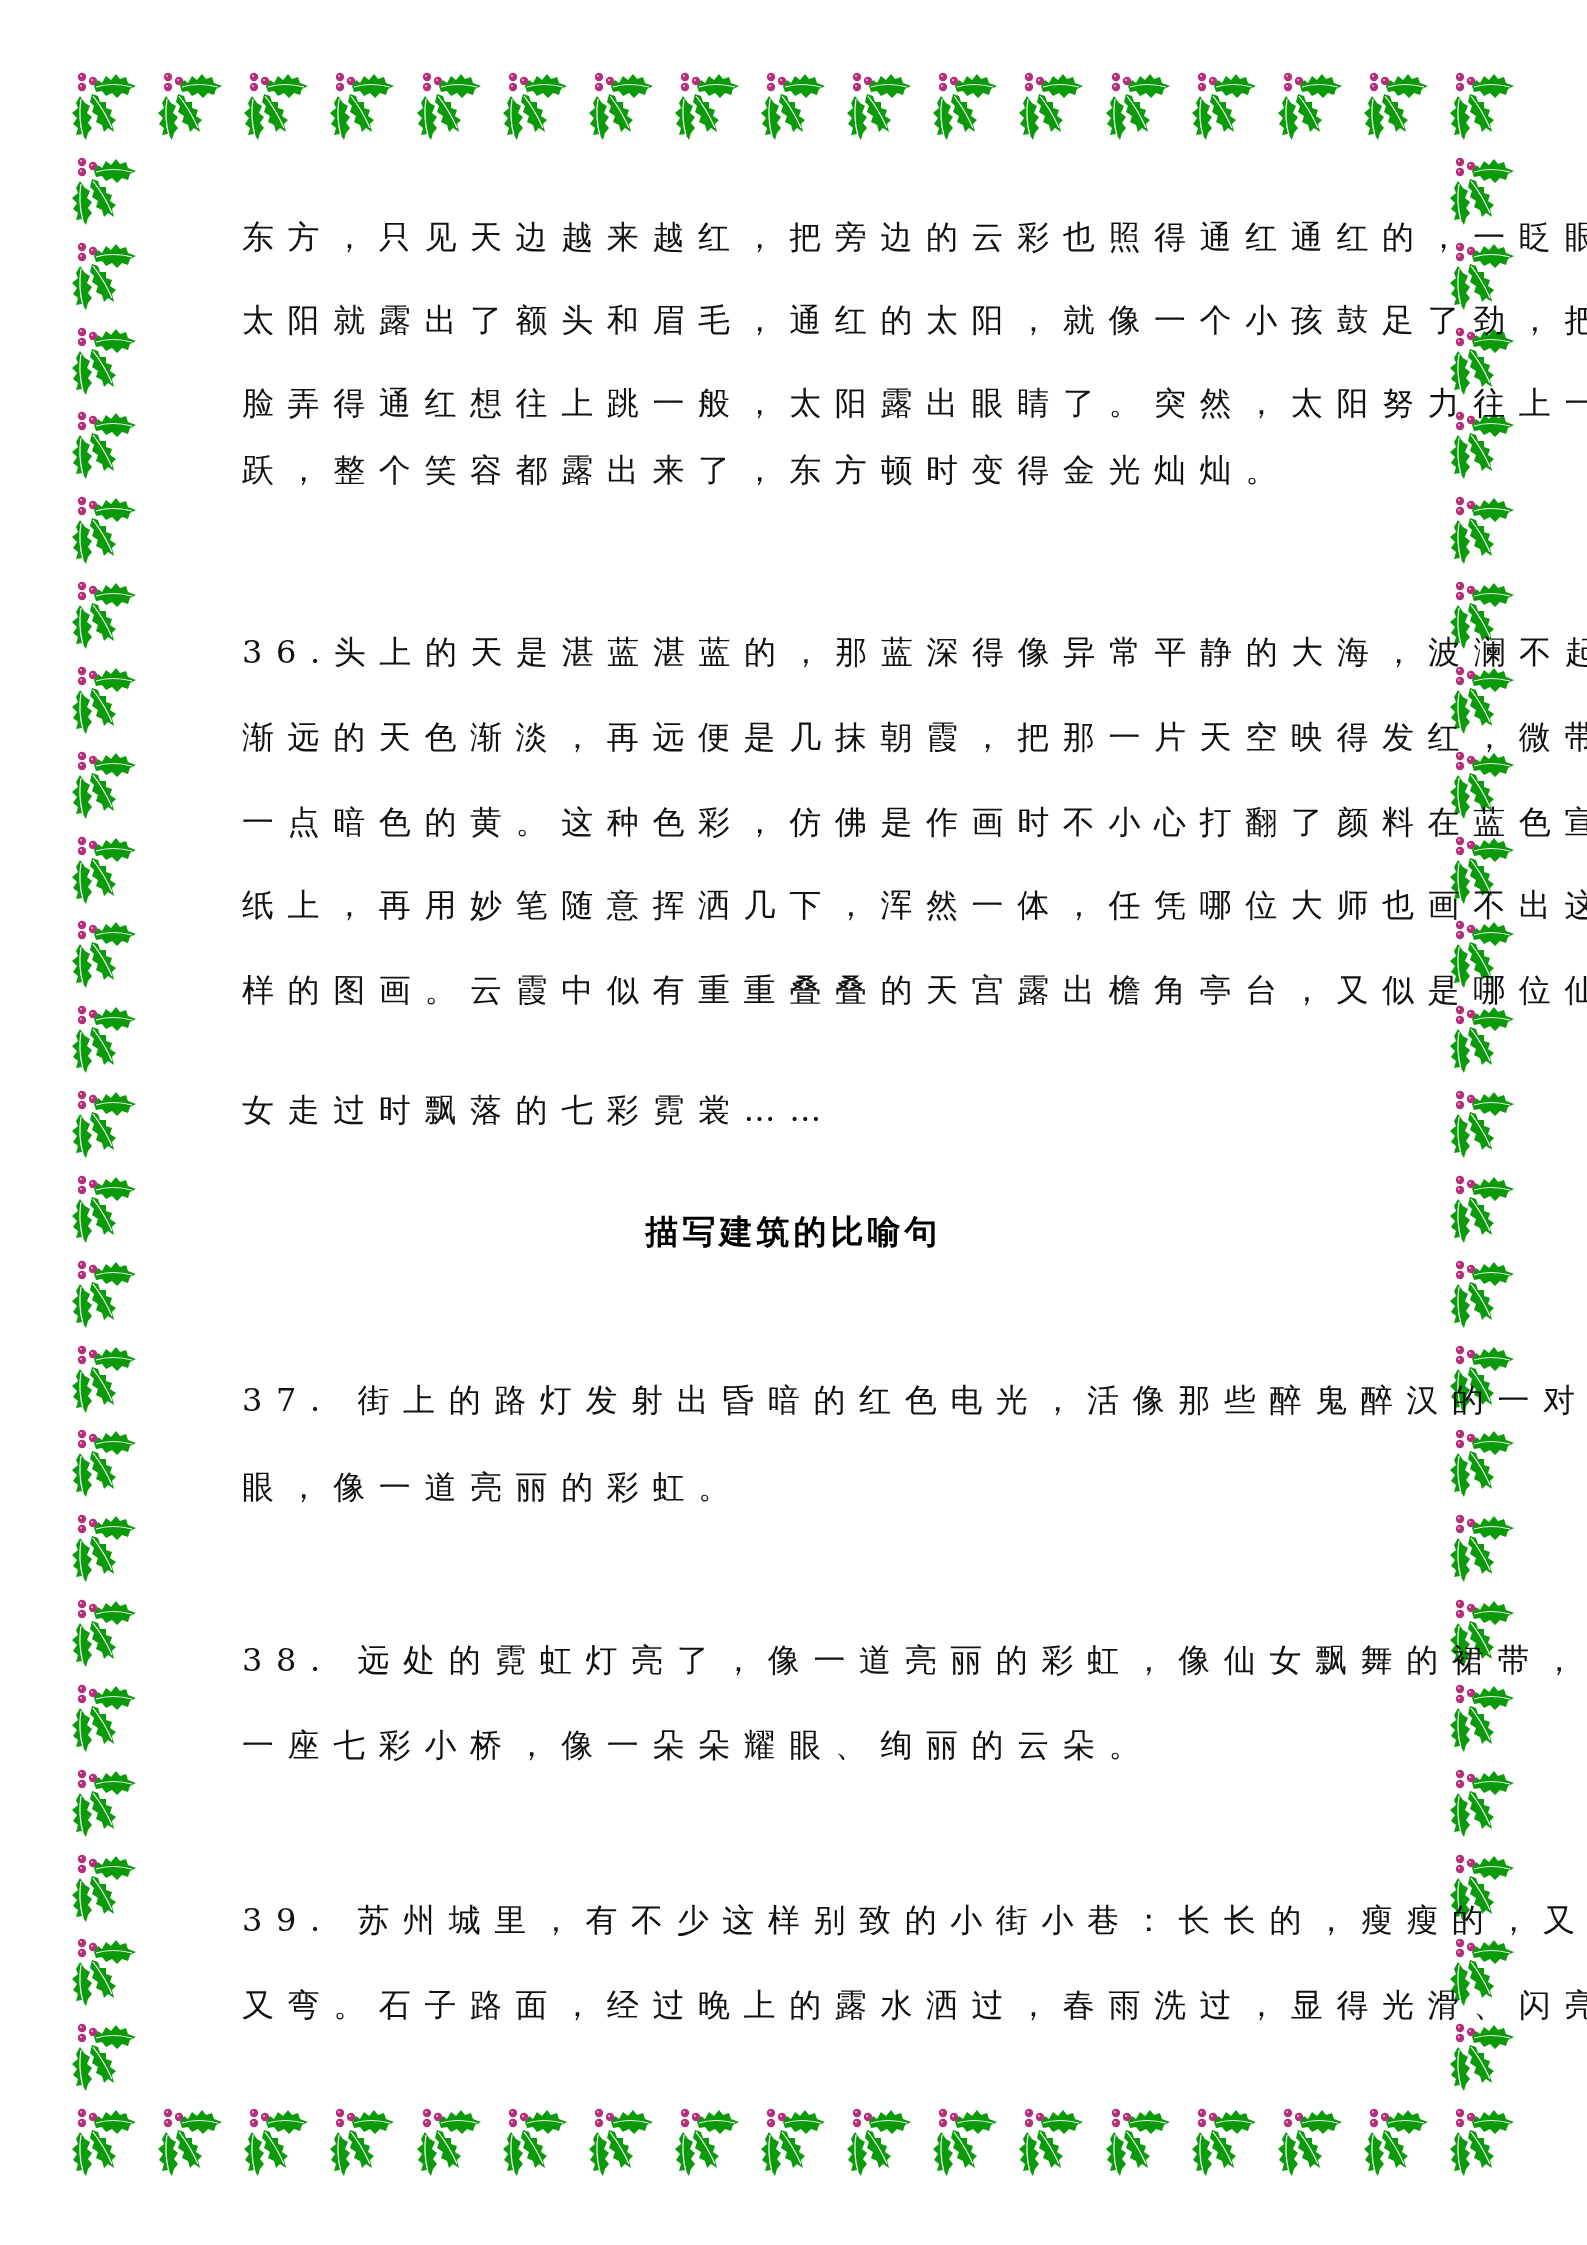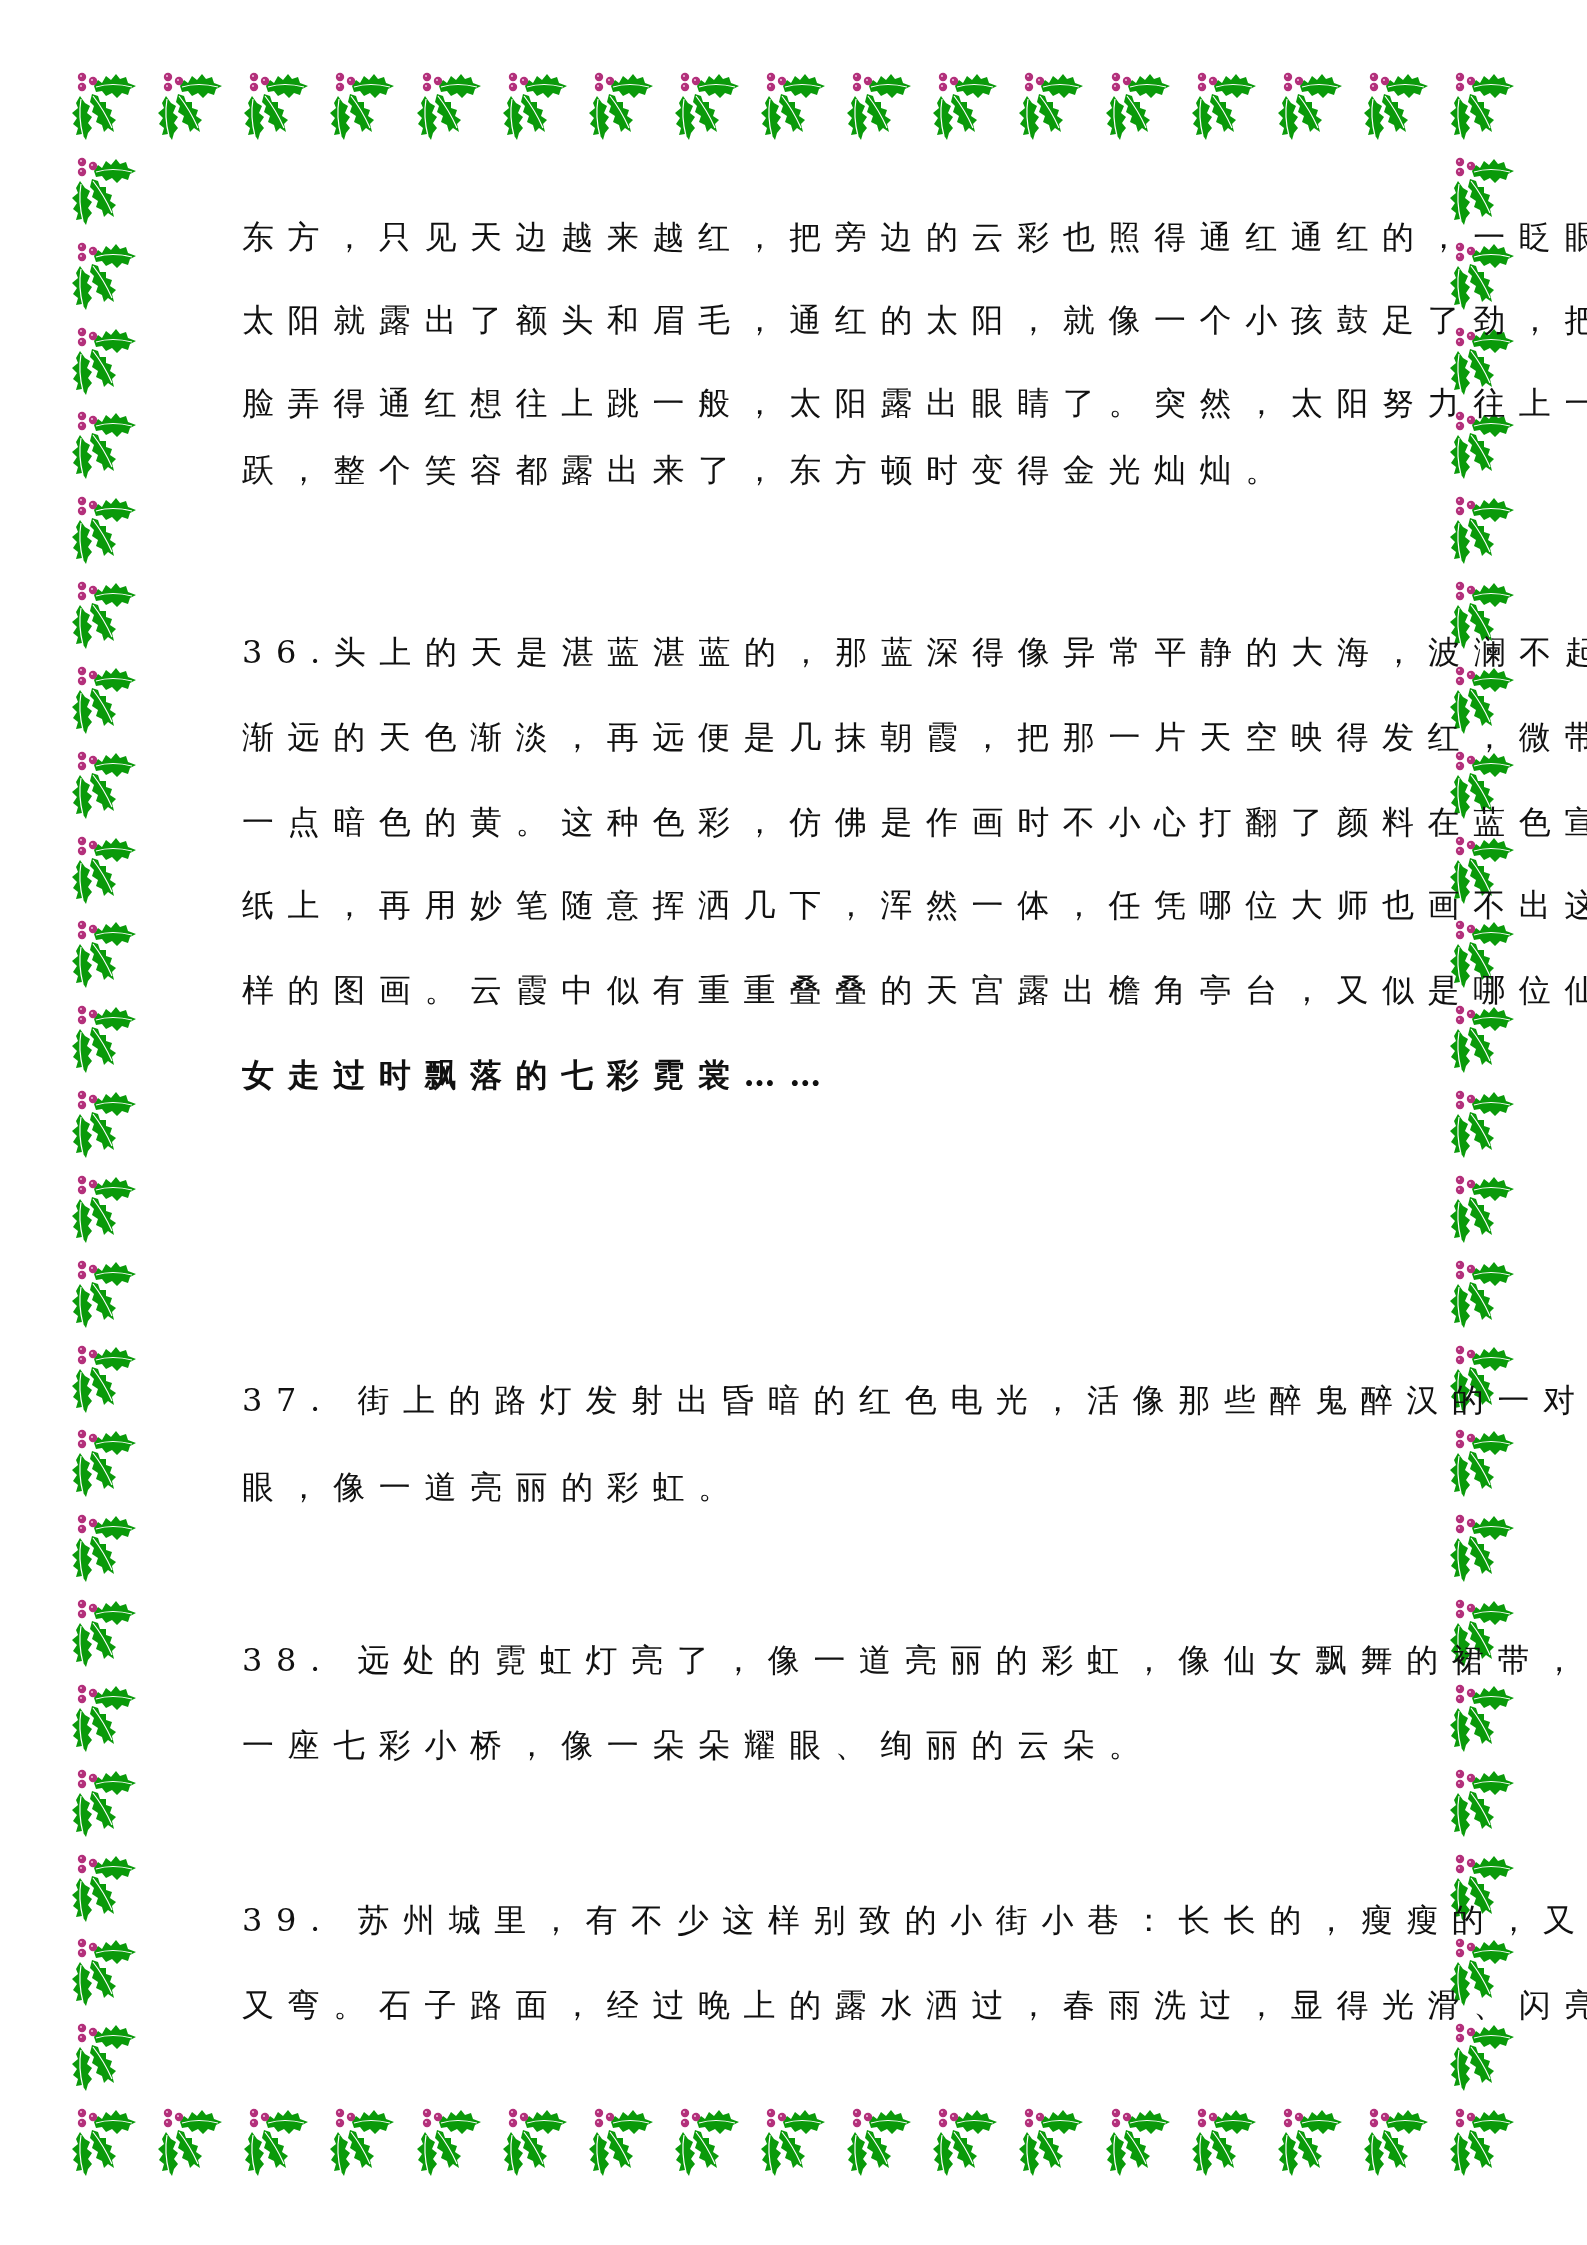--- a/index.html
+++ b/index.html
@@ -1629,23 +1629,24 @@
     <div class="line" style="top:381px;">脸弄得通红想往上跳一般，太阳露出眼睛了。突然，太阳努力往上一</div>
     <div class="line" style="top:448px;">跃，整个笑容都露出来了，东方顿时变得金光灿灿。</div>
   </div>
 
   <div>
     <div class="line" style="top:630px;">36.头上的天是湛蓝湛蓝的，那蓝深得像异常平静的大海，波澜不起。</div>
     <div class="line" style="top:715px;">渐远的天色渐淡，再远便是几抹朝霞，把那一片天空映得发红，微带</div>
     <div class="line" style="top:800px;">一点暗色的黄。这种色彩，仿佛是作画时不小心打翻了颜料在蓝色宣</div>
     <div class="line" style="top:883px;">纸上，再用妙笔随意挥洒几下，浑然一体，任凭哪位大师也画不出这</div>
     <div class="line" style="top:968px;">样的图画。云霞中似有重重叠叠的天宫露出檐角亭台，又似是哪位仙</div>
-    <div class="line" style="top:1053px;font-weight:bold;">女走过时飘落的七彩霓裳……</div>
-  </div>
-
+    <div class="line" style="top:1088px;">女走过时飘落的七彩霓裳……</div>
+  </div>
+
+  <div class="heading">描写建筑的比喻句</div>
 
   <div>
     <div class="line" style="top:1378px;">37. 街上的路灯发射出昏暗的红色电光，活像那些醉鬼醉汉的一对红</div>
     <div class="line" style="top:1465px;">眼，像一道亮丽的彩虹。</div>
   </div>
 
   <div>
     <div class="line" style="top:1638px;">38. 远处的霓虹灯亮了，像一道亮丽的彩虹，像仙女飘舞的裙带，像</div>
     <div class="line" style="top:1723px;">一座七彩小桥，像一朵朵耀眼、绚丽的云朵。</div>
   </div>

